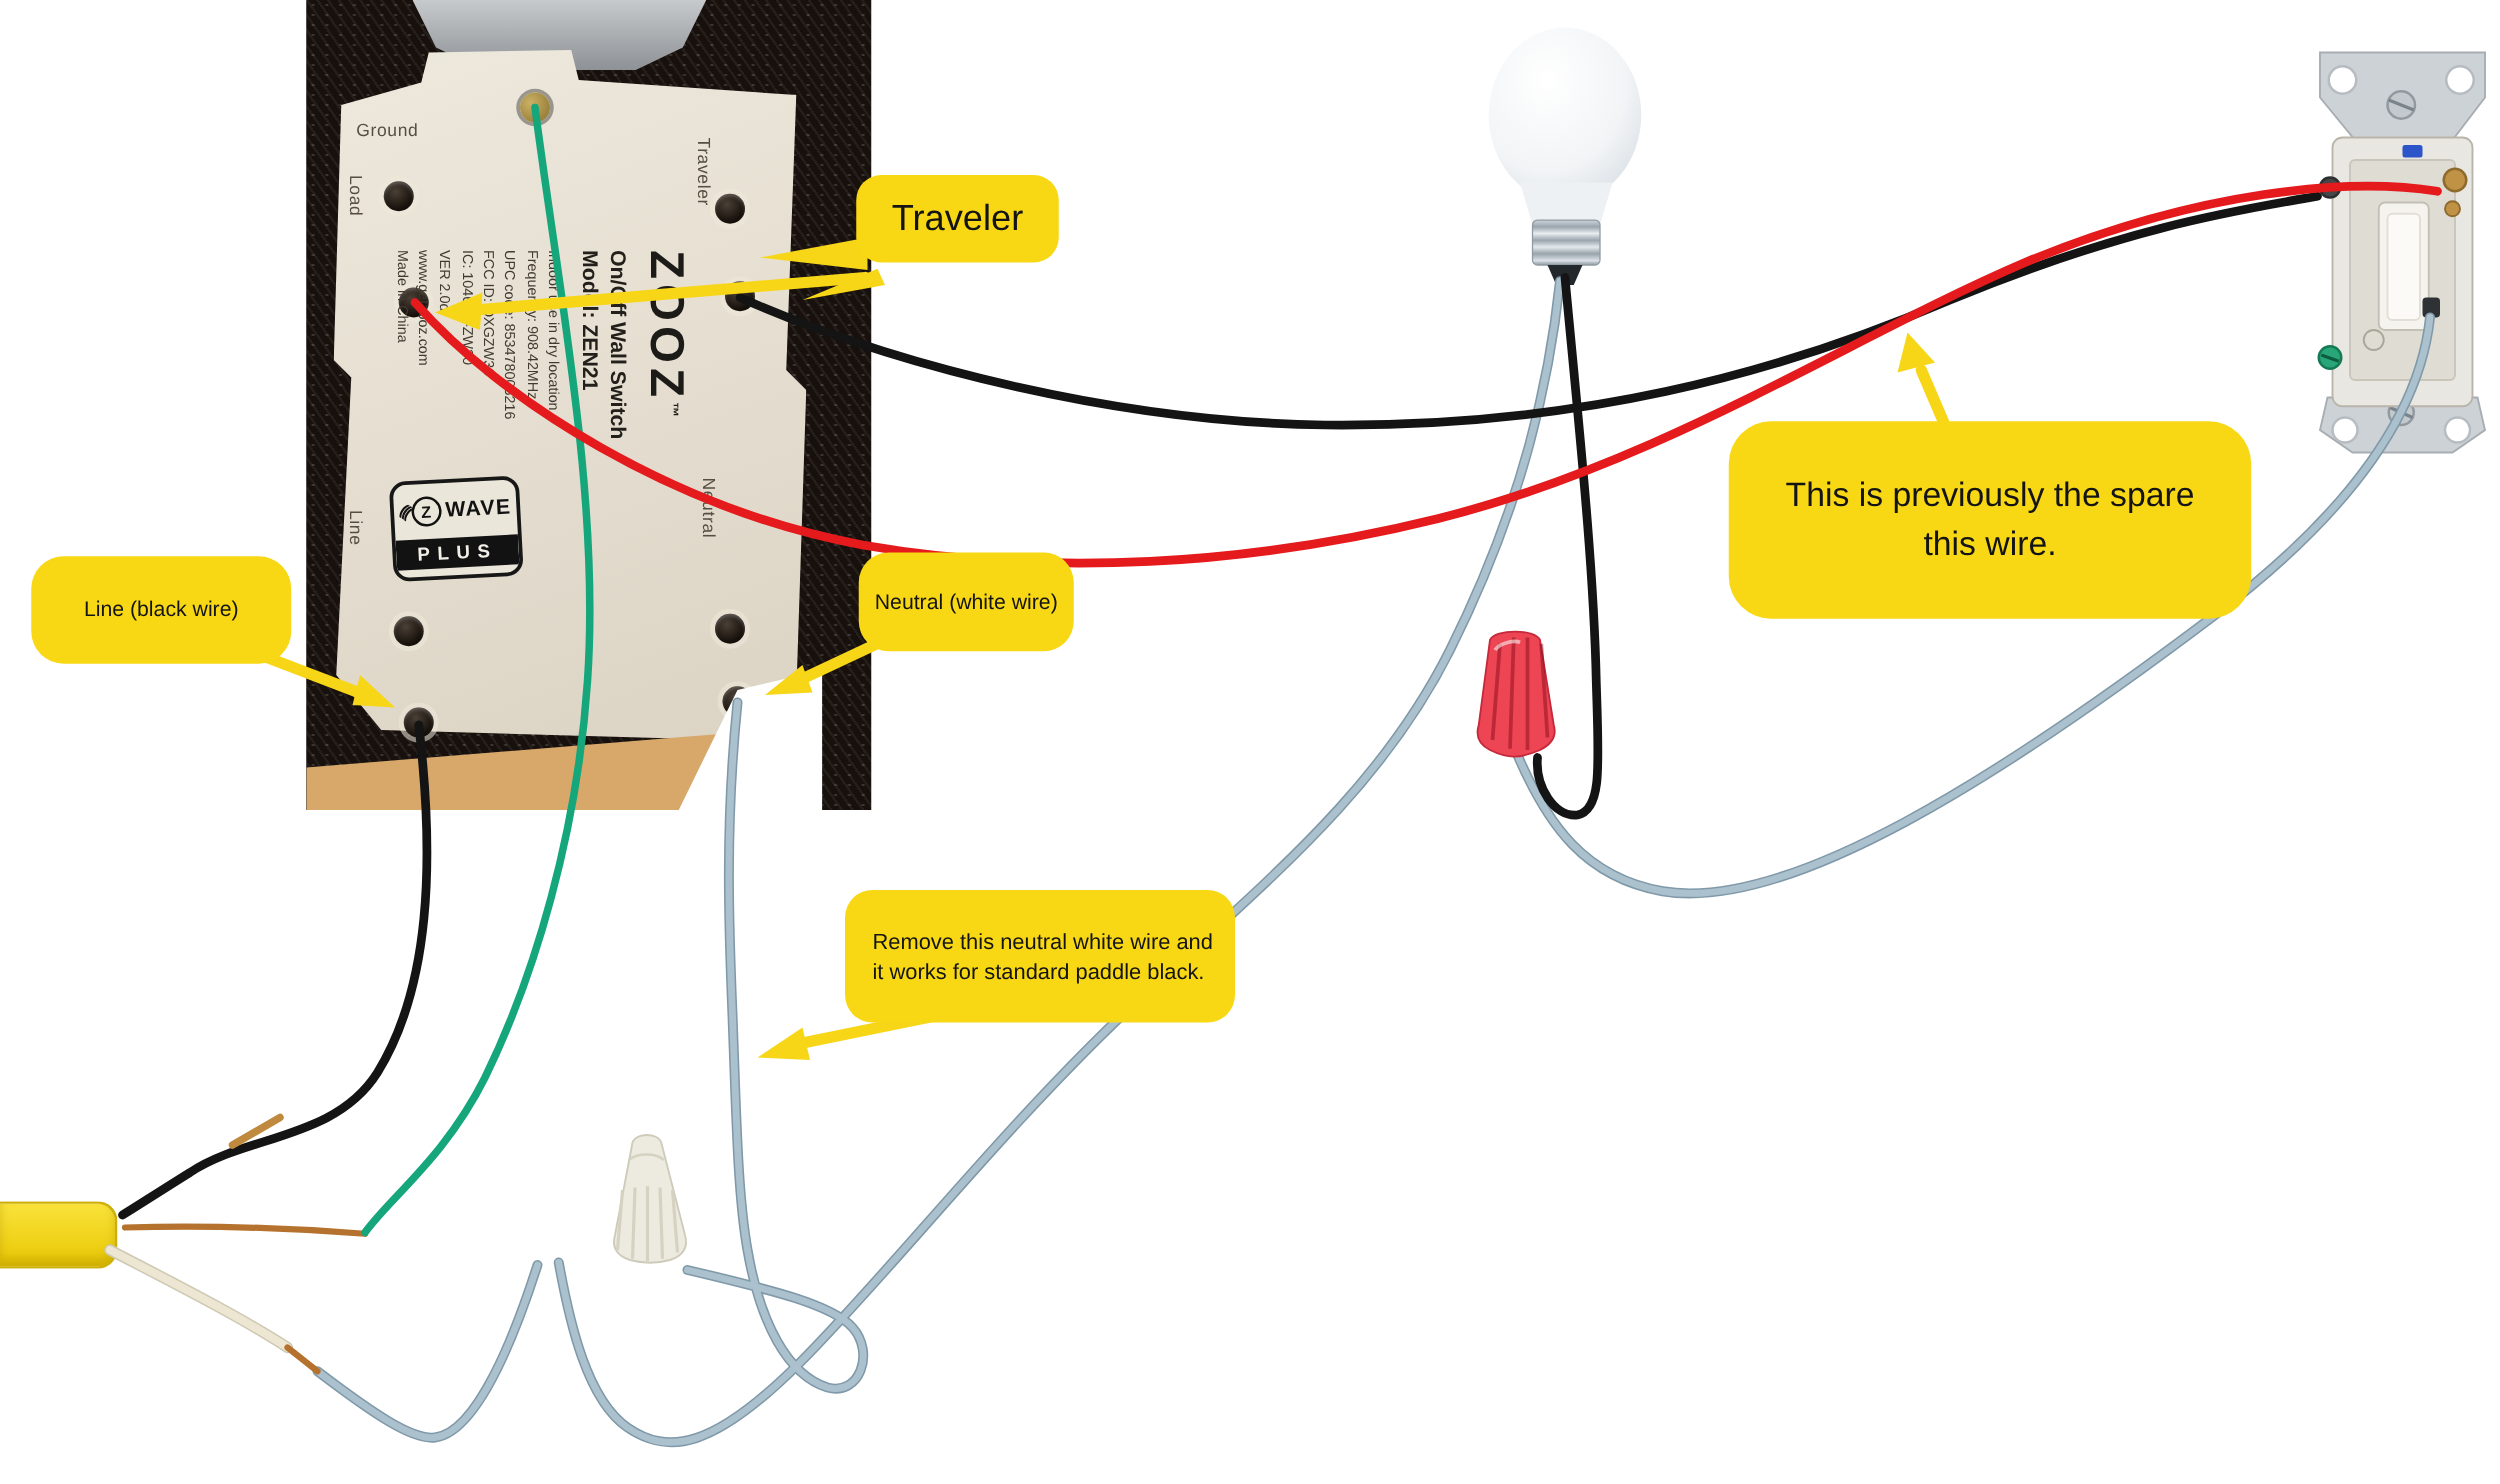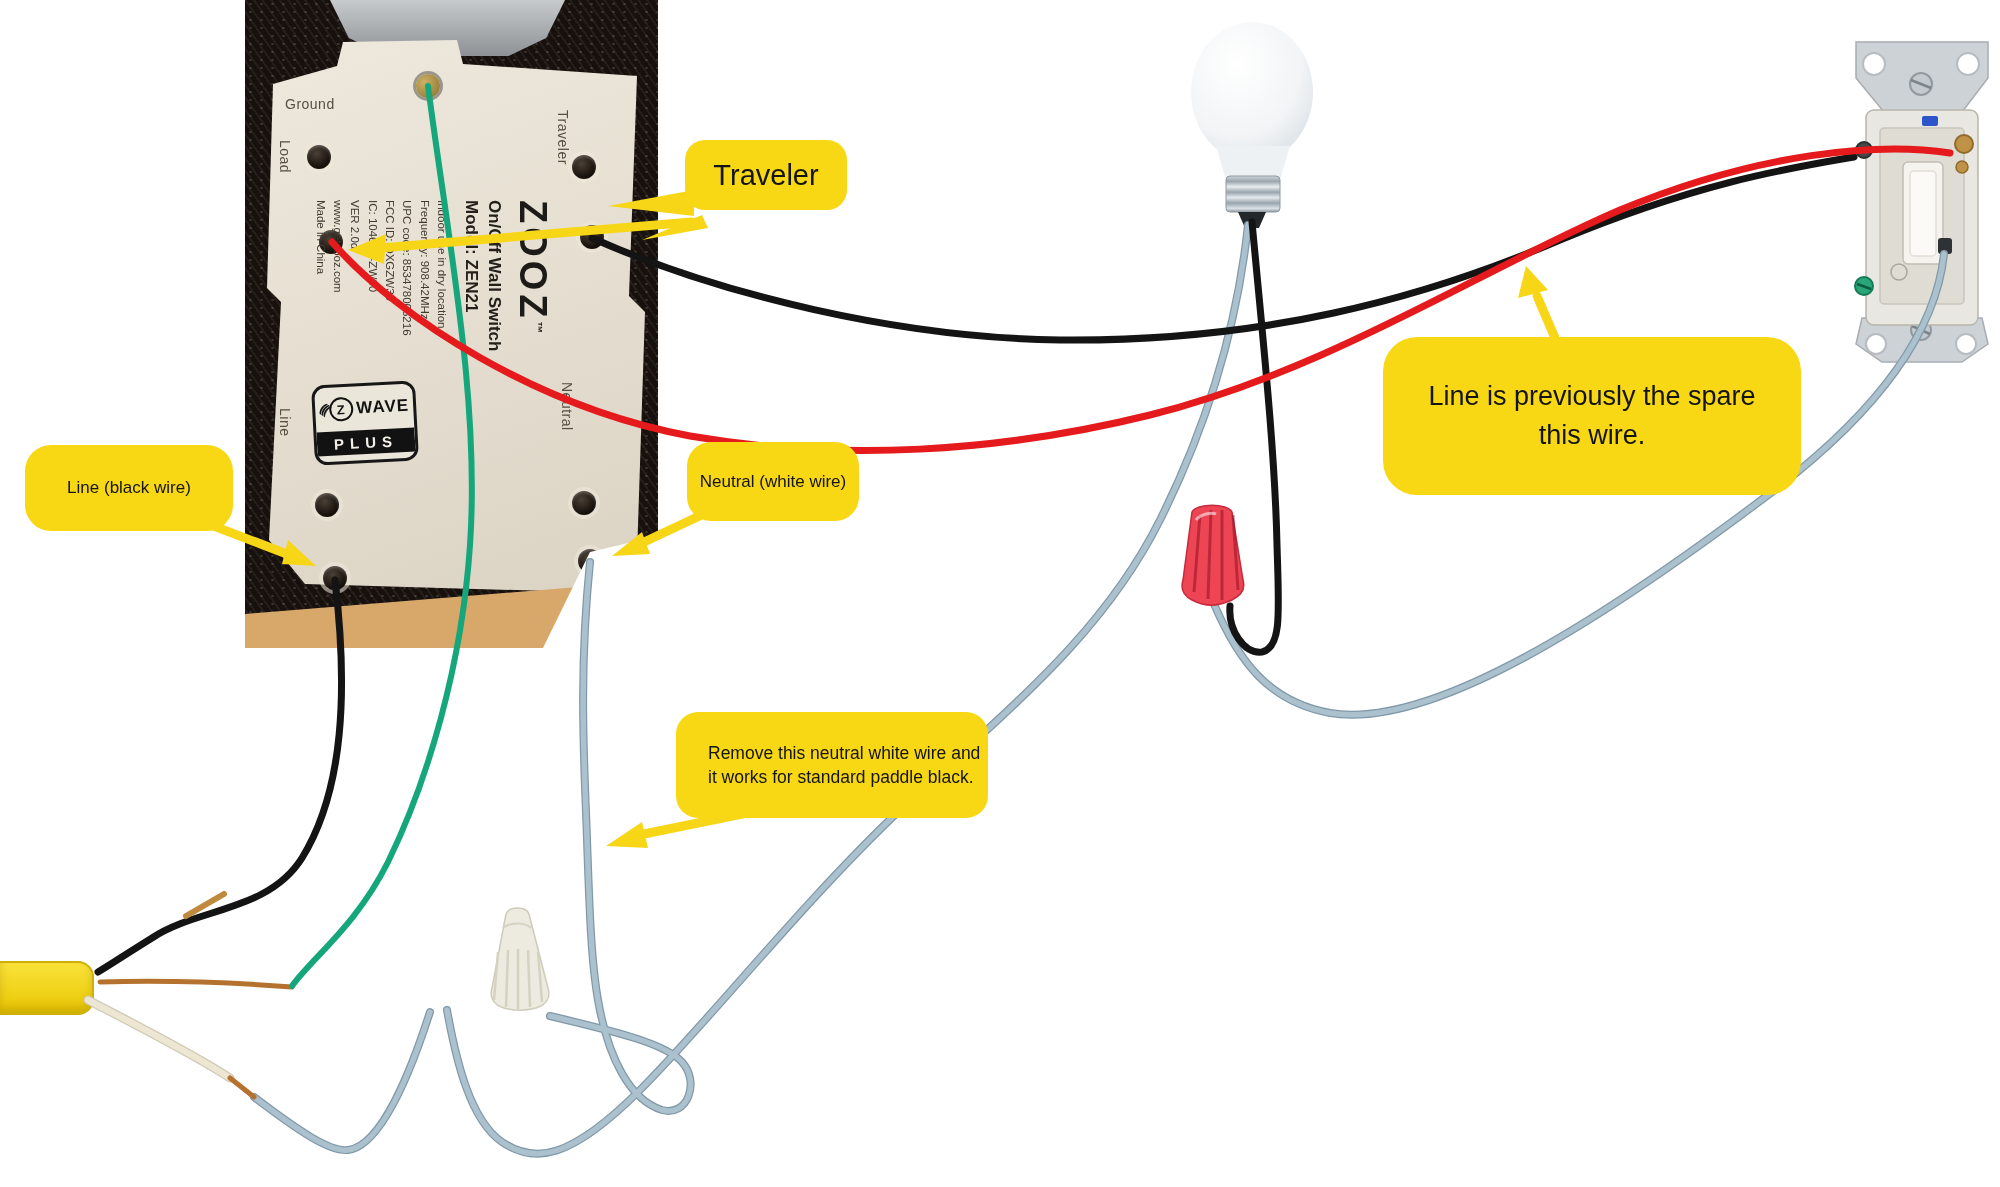--- a/index.html
+++ b/index.html
@@ -4,21 +4,21 @@
 <style>
   html,body{margin:0;padding:0;background:#fff;font-family:"Liberation Sans",sans-serif;}
   .stage{position:relative;width:2000px;height:1187px;background:#ffffff;overflow:hidden;}
 
   
   .photo{position:absolute;left:245px;top:0;width:413px;height:648px;z-index:1;
     background-color:#17100c;
     background-image:
       radial-gradient(rgba(255,255,255,.16) 1px, transparent 1.6px),
       repeating-linear-gradient(55deg, rgba(255,255,255,.06) 0 2px, transparent 2px 7px);
-    background-size:11px 8px, auto;}
+    background-size:11px 8px, auto;padding-left:39px;}
   .strap-top{position:absolute;left:85px;top:0;width:235px;height:56px;
     background:linear-gradient(#c6cacd,#8e9296);
     clip-path:polygon(0 0,100% 0,92% 68%,76% 100%,24% 100%,8% 68%);}
   .strap-screw{position:absolute;left:172px;top:76px;width:24px;height:24px;border-radius:50%;
     background:radial-gradient(circle at 35% 35%, #cbb065, #8a6f2c);box-shadow:0 0 0 3px rgba(0,0,0,.35);}
   .zbody{position:absolute;left:0;top:0;width:413px;height:648px;
     background:linear-gradient(160deg,#efeadf 0%,#e4ddcf 55%,#d9d1c1 100%);
     clip-path:polygon(28px 84px,92px 66px,98px 42px,212px 40px,218px 64px,392px 76px,384px 296px,400px 312px,392px 556px,338px 592px,60px 584px,24px 540px,36px 302px,22px 288px);}
   .tan-strip{position:absolute;left:0;top:0;width:413px;height:648px;background:#d8a86a;
     clip-path:polygon(0px 614px,345px 586px,345px 648px,0px 648px);}
@@ -53,21 +53,21 @@
     background:linear-gradient(#f9e23a,#e9c703);border:2px solid #cdb007;border-left:none;
     border-radius:0 16px 16px 0;box-shadow:inset 0 -6px 8px rgba(160,130,0,.35);}
 
   
   .callout{position:absolute;z-index:30;background:#f8d814;border-radius:24px;color:#141414;
     display:flex;flex-direction:column;align-items:center;justify-content:center;text-align:center;}
   .co-traveler{left:685px;top:140px;width:162px;height:70px;border-radius:20px;font-size:29px;}
   .co-line{left:25px;top:445px;width:208px;height:86px;border-radius:26px;font-size:17px;}
   .co-neutral{left:687px;top:442px;width:172px;height:79px;border-radius:24px;font-size:17px;}
   .co-remove{left:676px;top:712px;width:312px;height:106px;border-radius:22px;font-size:17.5px;
-    align-items:flex-start;text-align:left;padding-left:32px;box-sizing:border-box;line-height:1.4;}
+    align-items:flex-start;text-align:left;padding-left:22px;box-sizing:border-box;line-height:1.4;}
   .co-spare{left:1383px;top:337px;width:418px;height:158px;border-radius:34px;font-size:27px;line-height:1.45;}
 
   svg.layer{position:absolute;left:0;top:0;z-index:10;pointer-events:none;}
 </style>
 </head>
 <body>
 
 <div class="stage">
 
   <div class="photo">
@@ -244,17 +244,17 @@
     <span>Line (black wire)</span>
   </div>
   <div class="callout co-neutral">
     <span>Neutral (white wire)</span>
   </div>
   <div class="callout co-remove">
     <span>Remove this neutral white wire and</span>
     <span>it works for standard paddle black.</span>
   </div>
   <div class="callout co-spare">
-    <span>Line is previously the spare</span>
+    <span>This is previously the spare</span>
     <span>this wire.</span>
   </div>
 
 </div>
 
 </body></html>

